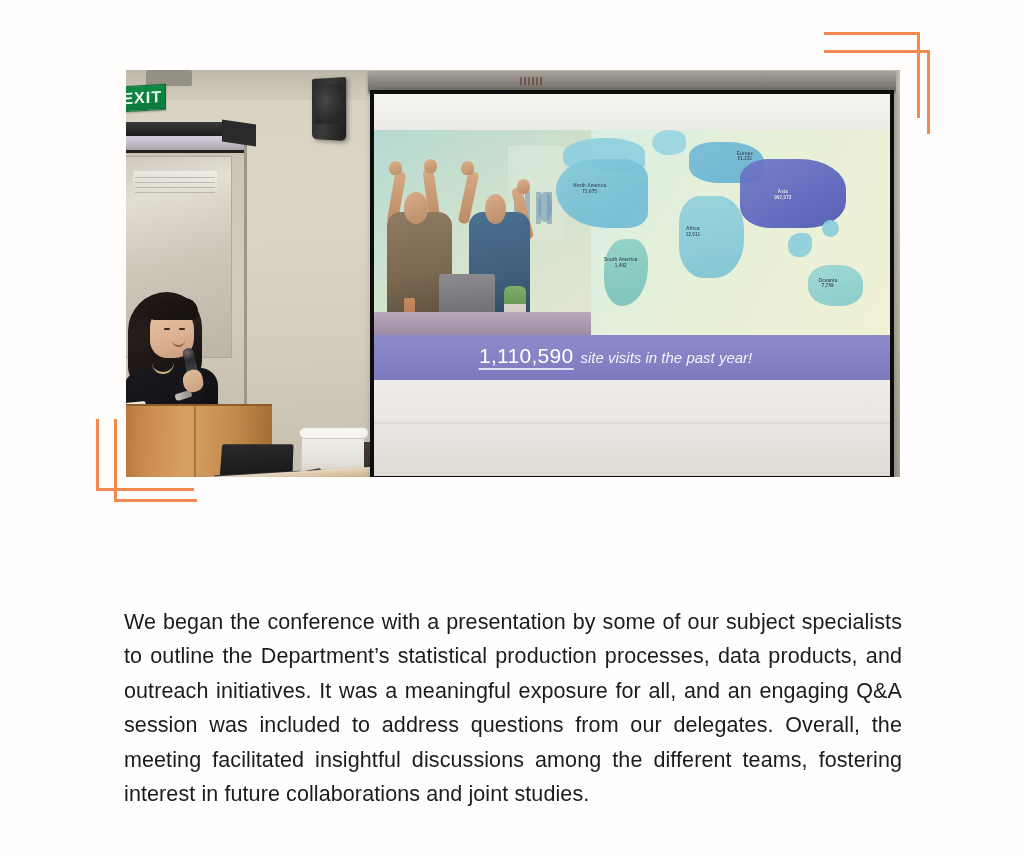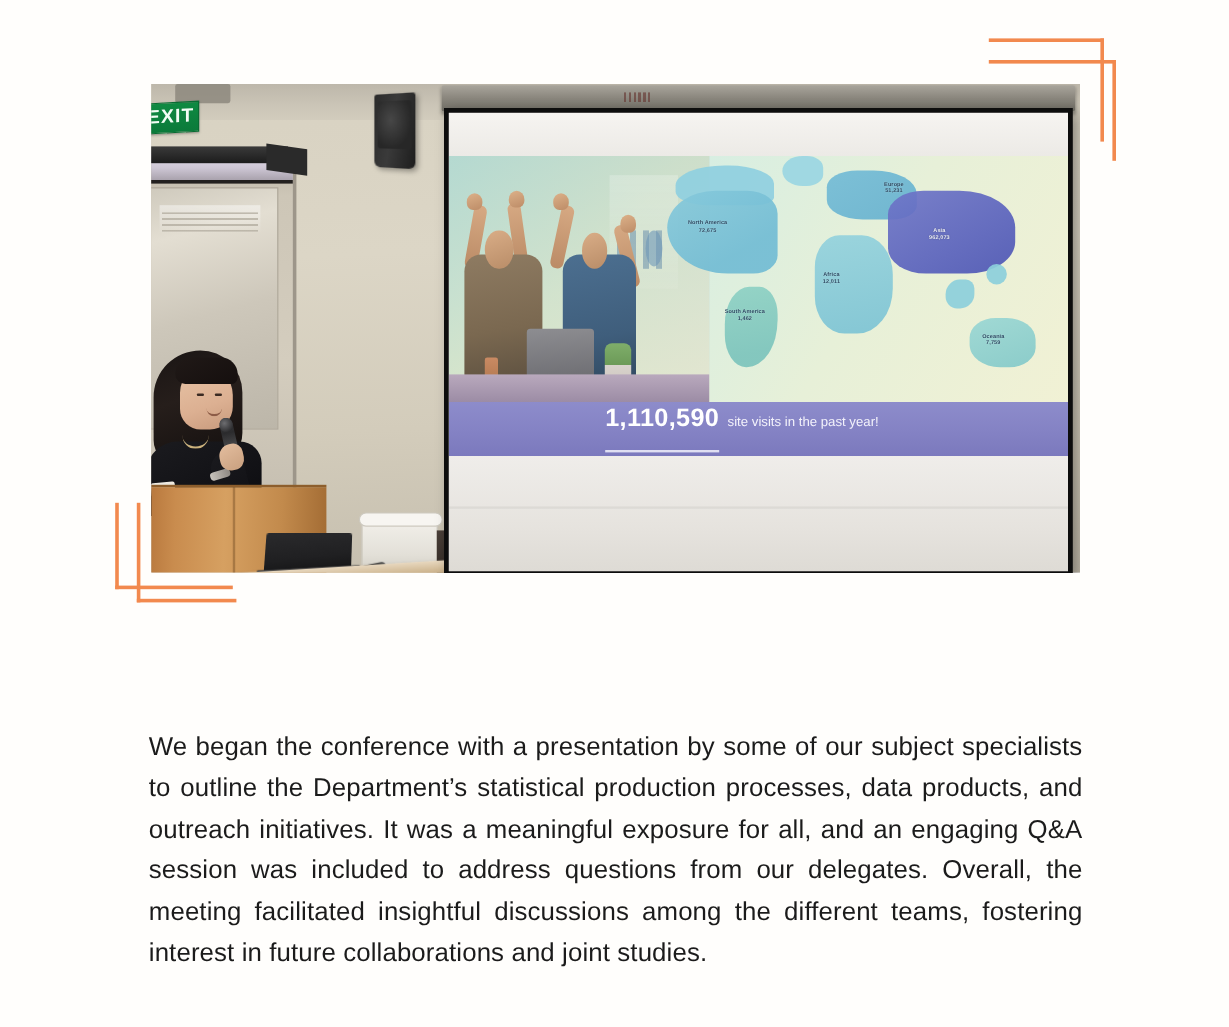--- a/index.html
+++ b/index.html
@@ -525,31 +525,32 @@
     display:flex; align-items:center; justify-content:center;
   }
   .banner-inner {
     display:flex; align-items:baseline; gap:7px;
     transform: translateX(-6%);
   }
   .banner-number {
     color:#ffffff;
     font-size: 21px;
     font-family: "Liberation Sans", sans-serif;
-    font-weight: 700;
+    font-weight: 400;
     letter-spacing: .3px;
     border-bottom: 2px solid #dfdff2;
-    padding-bottom: 16px;
+    padding-bottom: 2px;
     line-height: 1;
   }
   .banner-text {
     color:#f3f2fb;
-    font-size: 11px;
+    font-size: 15px;
     font-family: "Liberation Sans", sans-serif;
     line-height: 1;
+    font-style: italic;
   }
   .screen-blank {
     position:absolute; left:0; bottom:0; width:100%; height:96px;
     background: linear-gradient(180deg,#efedea 0%, #e6e3de 62%, #dedbd5 100%);
   }
   .screen-blank:after{
     content:""; position:absolute; left:0; top:42px; width:100%; height:2px;
     background: rgba(0,0,0,.05);
   }
   .screen-top-white {

